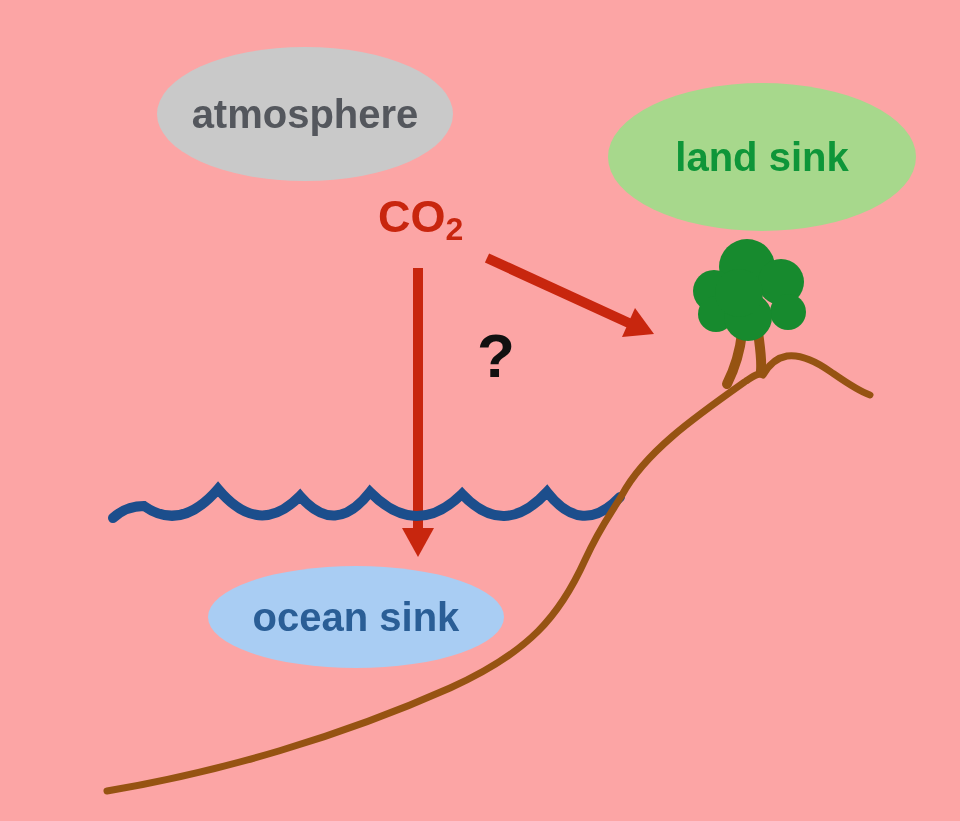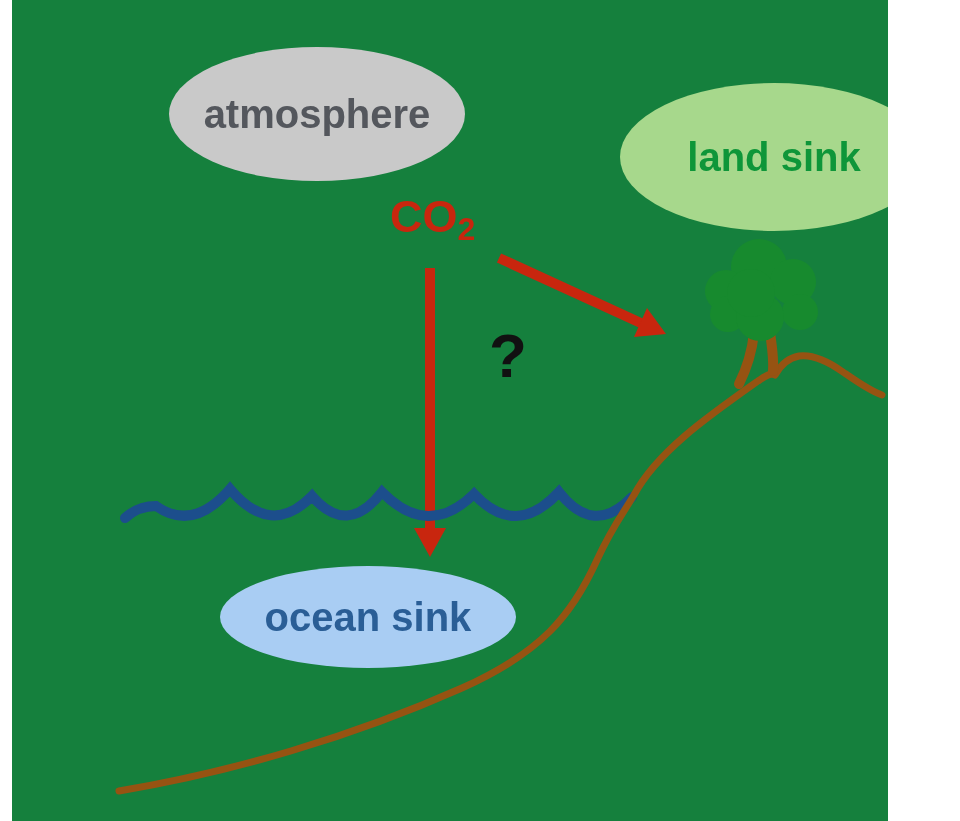--- a/index.html
+++ b/index.html
@@ -1,23 +1,22 @@
 <!DOCTYPE html>
 <html><head>
 <meta charset="utf-8">
 <style>
   html, body { margin: 0; padding: 0; background: #ffffff; }
   .canvas {
     position: relative;
-    width: 876px;
+    width: 960px;
     height: 821px;
-    background: #15803d;
+    background: #fca5a5;
     overflow: hidden;
     font-family: "Liberation Sans", sans-serif;
-    margin-left: 12px;
   }
   svg { display: block; }
   .node-label {
     font-family: "Liberation Sans", sans-serif;
     font-weight: bold;
     font-size: 40px;
   }
   .co2-label {
     font-family: "Liberation Sans", sans-serif;
     font-weight: bold;

